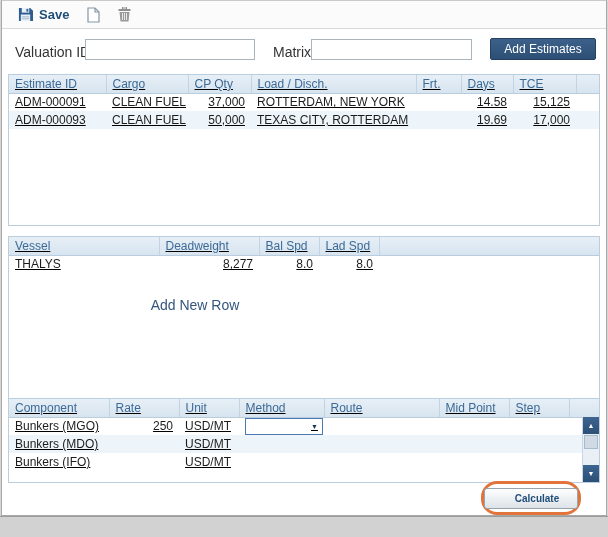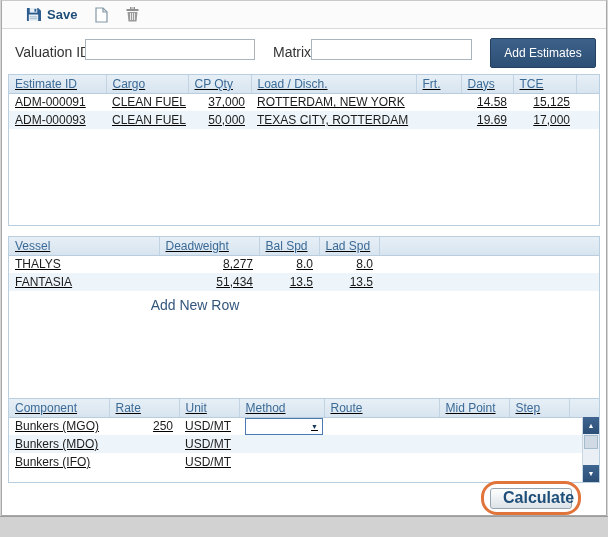--- a/index.html
+++ b/index.html
@@ -12,38 +12,38 @@
   }
   .screen { position: absolute; inset: 0; width: 608px; height: 537px; background: #d6d6d6; }
   .panel {
     position: absolute; left: 1px; top: 0; width: 606px; height: 516px;
     background: #ffffff; border: 1px solid #a8a8a8; border-top: 1px solid #c9c9c9;
   }
   
   .toolbar {
     position: absolute; left: 0; top: 0; right: 0; height: 28px;
     background: #fbfbfb; border-bottom: 1px solid #d9d9d9;
-    display: flex; align-items: center; padding-left: 24px; gap: 18px;
+    display: flex; align-items: center; padding-left: 16px; gap: 18px;
   }
   .tb-save { display: flex; align-items: center; gap: 6px; cursor: pointer; }
   .tb-save span { color: #1f4e79; font-size: 13px; font-weight: 600; }
   .tb-icon { display: flex; align-items: center; cursor: pointer; }
   
   .formrow { position: absolute; left: 0; top: 34px; right: 0; height: 28px; }
   .flabel { position: absolute; font-size: 14px; color: #333; top: 9px; }
   .lbl-valuation { left: 13px; }
   .lbl-matrix { left: 271px; }
   .tinput {
     position: absolute; top: 4px; height: 21px; border: 1px solid #a9b4bd;
     font-size: 12px; padding: 0 4px; background: #fff; font-family: "Liberation Sans", sans-serif;
   }
   .inp-valuation { left: 83px; width: 170px; }
   .inp-matrix { left: 309px; width: 161px; }
   .btn-navy {
-    position: absolute; left: 488px; top: 3px; width: 106px; height: 30px;
+    position: absolute; left: 488px; top: 3px; width: 106px; height: 22px;
     background: linear-gradient(#3c618a, #2d4f75); color: #fff; font-size: 12px;
     border: 1px solid #24425f; border-radius: 2px; cursor: pointer;
     font-family: "Liberation Sans", sans-serif;
   }
   
   .tblbox {
     position: absolute; left: 6px; width: 592px; background: #fff;
     border: 1px solid #b9cfe0; overflow: hidden;
   }
   .box-estimates { top: 73px; height: 152px; }
@@ -90,23 +90,23 @@
     position: absolute; top: 1px; left: 1px; right: 1px; height: 14px;
     background: #cfdae4; border: 1px solid #a6bccd;
   }
   
   .annotation {
     position: absolute; left: 479px; top: 480px; width: 100px; height: 34px;
     border: 3px solid #e0743b; border-radius: 16px;
     display: flex; align-items: center; justify-content: center;
   }
   .btn-calc {
-    width: 82px; height: 21px; background: linear-gradient(#fefefe, #dde3e8);
+    width: 94px; height: 21px; background: linear-gradient(#fefefe, #dde3e8);
     border: 1px solid #97a5b0; border-radius: 3px; color: #1f4e79;
-    font-size: 16px; font-weight: 600; cursor: pointer;
+    font-size: 10px; font-weight: 600; cursor: pointer;
     font-family: "Liberation Sans", sans-serif;
     padding-left: 12px;
   }
   .footer {
     position: absolute; left: 0; bottom: 0; width: 608px; height: 21px;
     background: #d2d2d2; border-top: 1px solid #9b9b9b;
   }
 </style>
 </head>
 <body>
@@ -220,27 +220,20 @@
           </tr>
         </thead>
         <tbody>
           <tr>
             <td>THALYS</td>
             <td class="num">8,277</td>
             <td class="num">8.0</td>
             <td class="num">8.0</td>
             <td></td>
           </tr>
-          <tr>
-            <td>FANTASIA</td>
-            <td class="num">51,434</td>
-            <td class="num">13.5</td>
-            <td class="num">13.5</td>
-            <td></td>
-          </tr>
         </tbody>
       </table>
       <div class="addrow">Add New Row</div>
     </div>
 
     <div class="tblbox box-components">
       <table>
         <colgroup>
           <col style="width:100px">
             <col style="width:70px">

